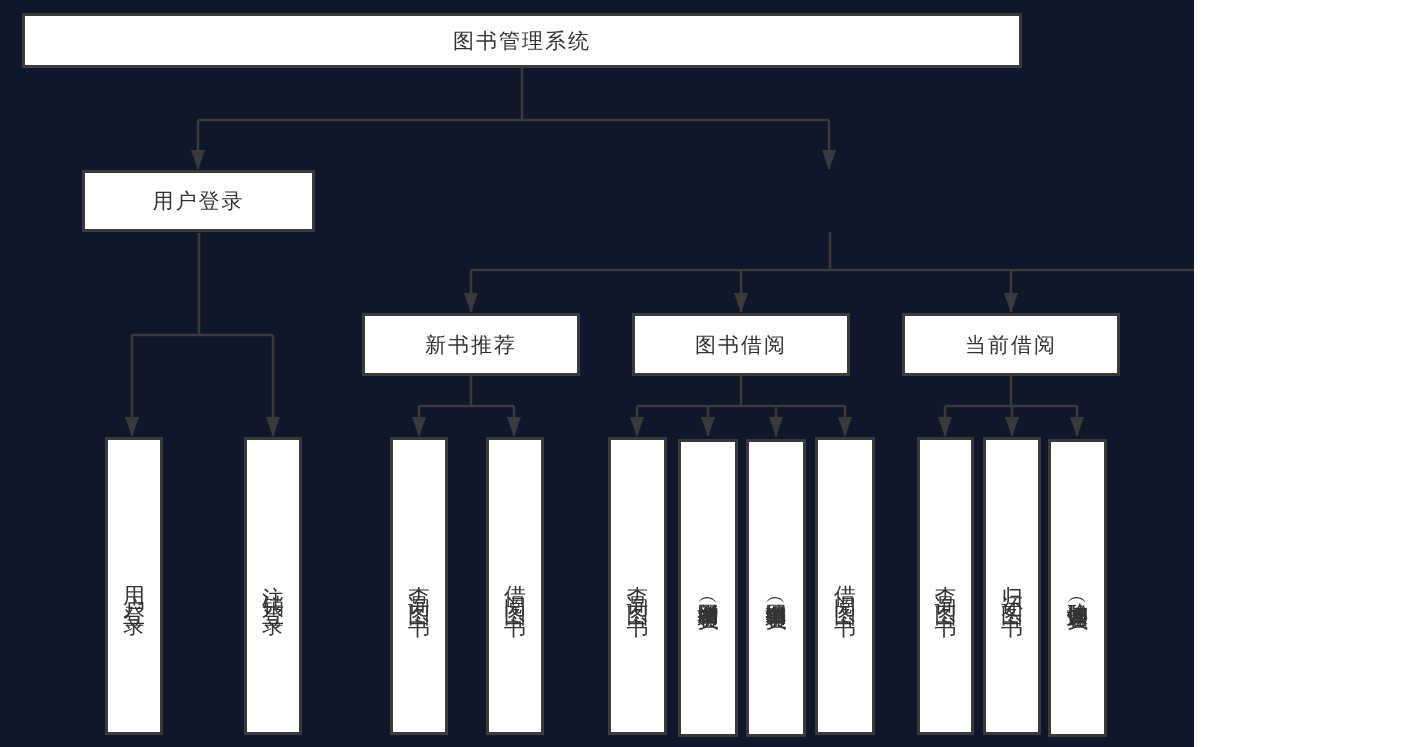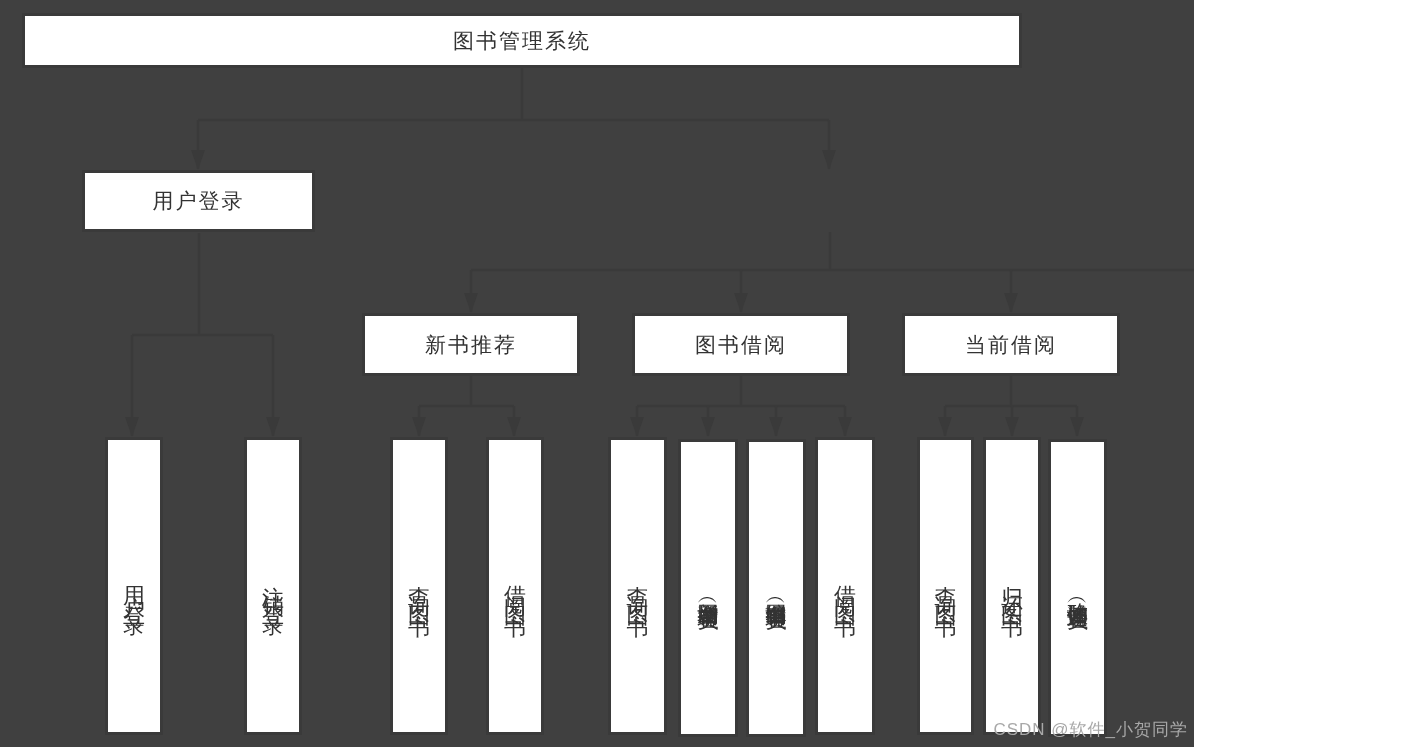--- a/index.html
+++ b/index.html
@@ -1,17 +1,17 @@
 <!DOCTYPE html>
 <html><head>
 <meta charset="utf-8">
 <style>
   html,body{margin:0;padding:0;background:#ffffff;}
   .canvas{
-    position:relative;width:1194px;height:747px;background:#404040;
+    position:relative;width:1194px;height:747px;background:#0f172a;
     font-family:"Liberation Sans","DejaVu Sans",sans-serif;color:#333;
     overflow:hidden;
   }
   .wires{position:absolute;left:0;top:0;width:1405px;height:747px;}
   .wires path,.wires line{stroke:#3a3a3a;stroke-width:2.5;fill:none;}
   .box{
     position:absolute;box-sizing:border-box;background:#ffffff;
     border:3px solid #3a3a3a;display:flex;align-items:center;justify-content:center;
     font-size:21px;color:#333;letter-spacing:2px;white-space:nowrap;
   }
@@ -137,15 +137,14 @@
   <div class="box vbox sp8" style="left:1048px;top:439px;width:59px;height:298px;">
     <span>确认归还（管理员）</span>
   </div>
   <div class="box vbox sp6" style="left:1197px;top:437px;width:57px;height:298px;">
     <span>新增借阅记录</span>
   </div>
   <div class="box vbox sp6" style="left:1314px;top:437px;width:58px;height:298px;">
     <span>查询借阅记录</span>
   </div>
 
-  <div class="watermark">CSDN @软件_小贺同学</div>
 
 </div>
 
 </body></html>

